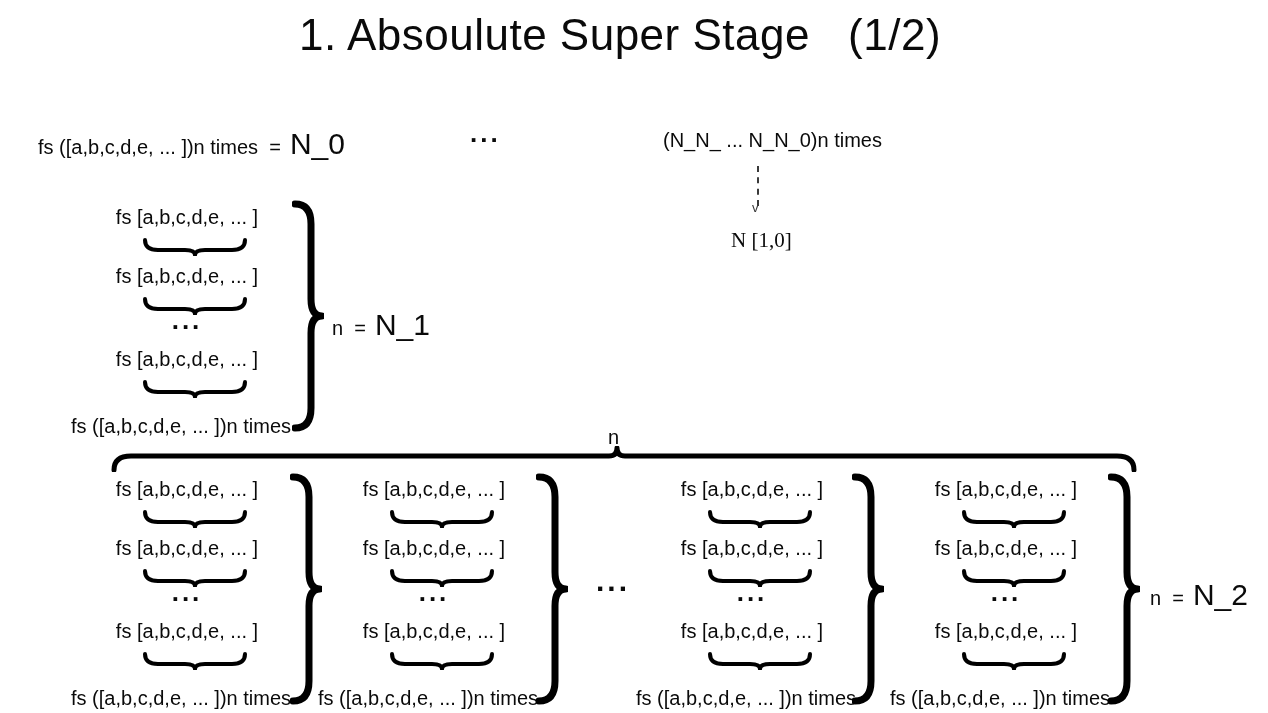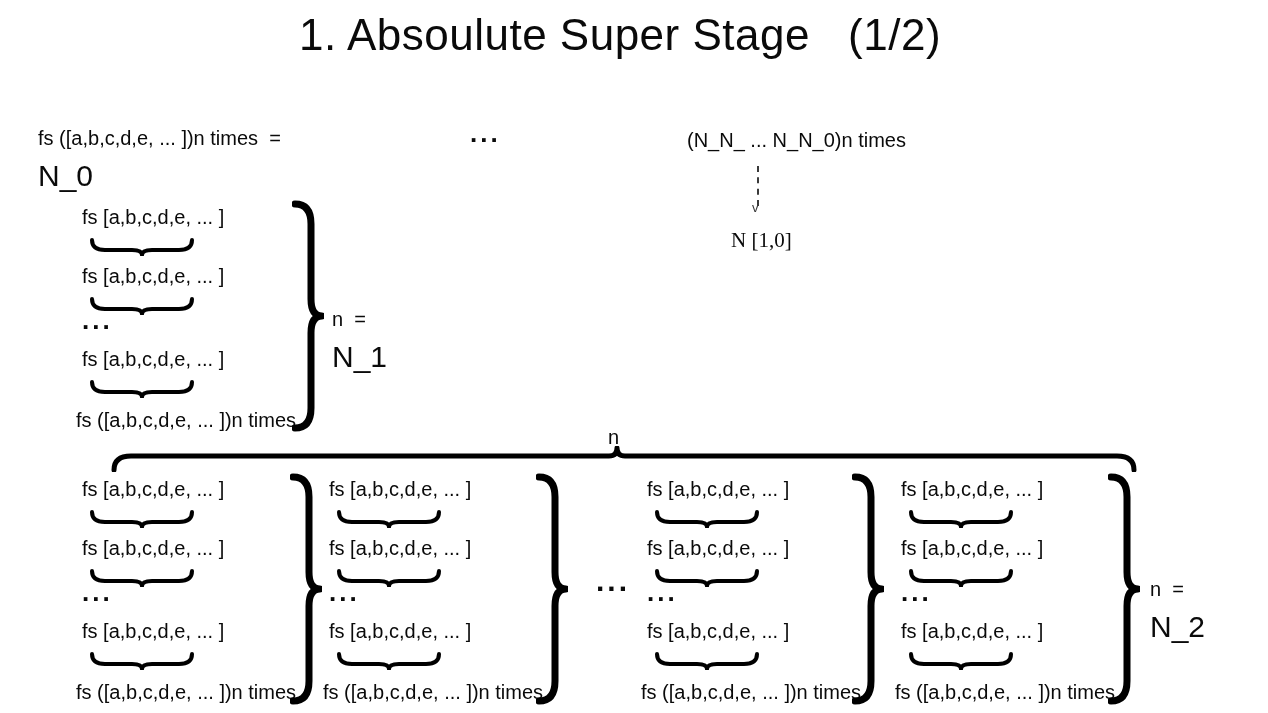--- a/index.html
+++ b/index.html
@@ -6,48 +6,48 @@
   #canvas {
     position:relative; width:1268px; height:713px; background:#ffffff;
     font-family:"Liberation Sans", sans-serif; color:#0a0a0a; overflow:hidden;
   }
   .abs { position:absolute; white-space:pre; }
   .title { font-size:44px; letter-spacing:0.5px; text-align:center; }
   .t20 { font-size:20px; }
   .t21 { font-size:21px;font-family:Liberation Serif, serif; }
   .big { font-size:30px; }
   .dots { font-weight:bold; letter-spacing:3px; line-height:1; }
-  .baseline-row { display:flex; align-items:baseline; gap:9px;flex-direction:column; }
-  .stack { position:absolute; width:210px; display:flex; flex-direction:column; align-items:flex-start; }
+  .baseline-row { display:flex; align-items:baseline; gap:9px; }
+  .stack { position:absolute; width:210px; display:flex; flex-direction:column; align-items:center; }
   .srow { font-size:20px; line-height:22px; height:22px; white-space:pre; }
   .ub { width:104px; height:18px; margin-top:10px; transform:translateX(8px); flex:0 0 auto; }
   .srow.r2 { margin-top:9px; }
   .sdots { height:16px; font-size:26px; font-weight:bold; letter-spacing:3px; line-height:10px; }
   .srow.r3 { margin-top:17px; }
-  .sbottom { font-size:20px; line-height:22px; margin-top:11px; white-space:pre; transform:translateX(-6px); }
+  .sbottom { font-size:20px; line-height:22px; margin-top:17px; white-space:pre; transform:translateX(-6px); }
   .brace { position:absolute; width:32px; height:232px; }
   svg path { fill:none; stroke:#000; stroke-linecap:round; stroke-linejoin:round; }
   .dash { position:absolute; width:0; border-left:2px dashed #3a3a3a; }
   .vhead { position:absolute; font-size:13px; color:#3a3a3a; }
 </style>
 </head>
 <body>
 
 <div id="canvas">
 
   <div class="abs title" style="left:0; top:10px; width:1240px;">1. Absoulute Super Stage   (1/2)</div>
 
   <div class="abs baseline-row" style="left:38px; top:127px;">
     <span class="t20">fs ([a,b,c,d,e, ... ])n times  =</span>
     <span class="big">N_0</span>
   </div>
 
   <div class="abs dots" style="left:470px; top:120px; font-size:26px;">...</div>
 
-  <div class="abs t20" style="left:663px; top:129px;margin-left:24px;">(N_N_ ... N_N_0)n times</div>
+  <div class="abs t20" style="left:663px; top:129px;">(N_N_ ... N_N_0)n times</div>
 
   <div class="dash" style="left:757px; top:166px; height:40px;"></div>
   <div class="vhead" style="left:752px; top:200px;">v</div>
   <div class="abs t21" style="left:731px; top:228px;">N [1,0]</div>
 
   <div class="stack" style="left:82px; top:206px;">
     <div class="srow">fs [a,b,c,d,e, ... ]</div>
     <svg class="ub" viewBox="0 0 104 18">
         <path stroke-width="4" d="M 2,2 Q 2,12 15,12 L 42,12 Q 52,12 52,17 Q 52,12 62,12 L 89,12 Q 102,12 102,2"></path>
       </svg>

